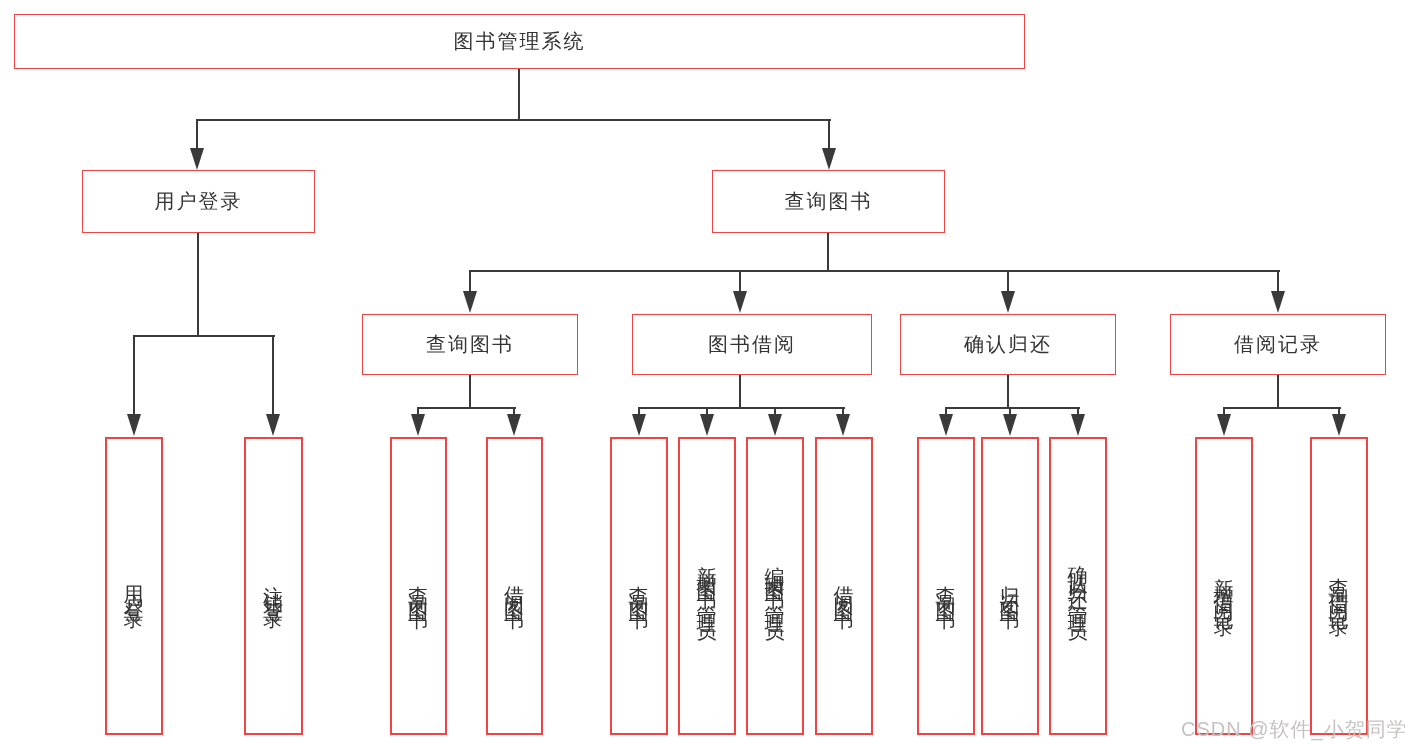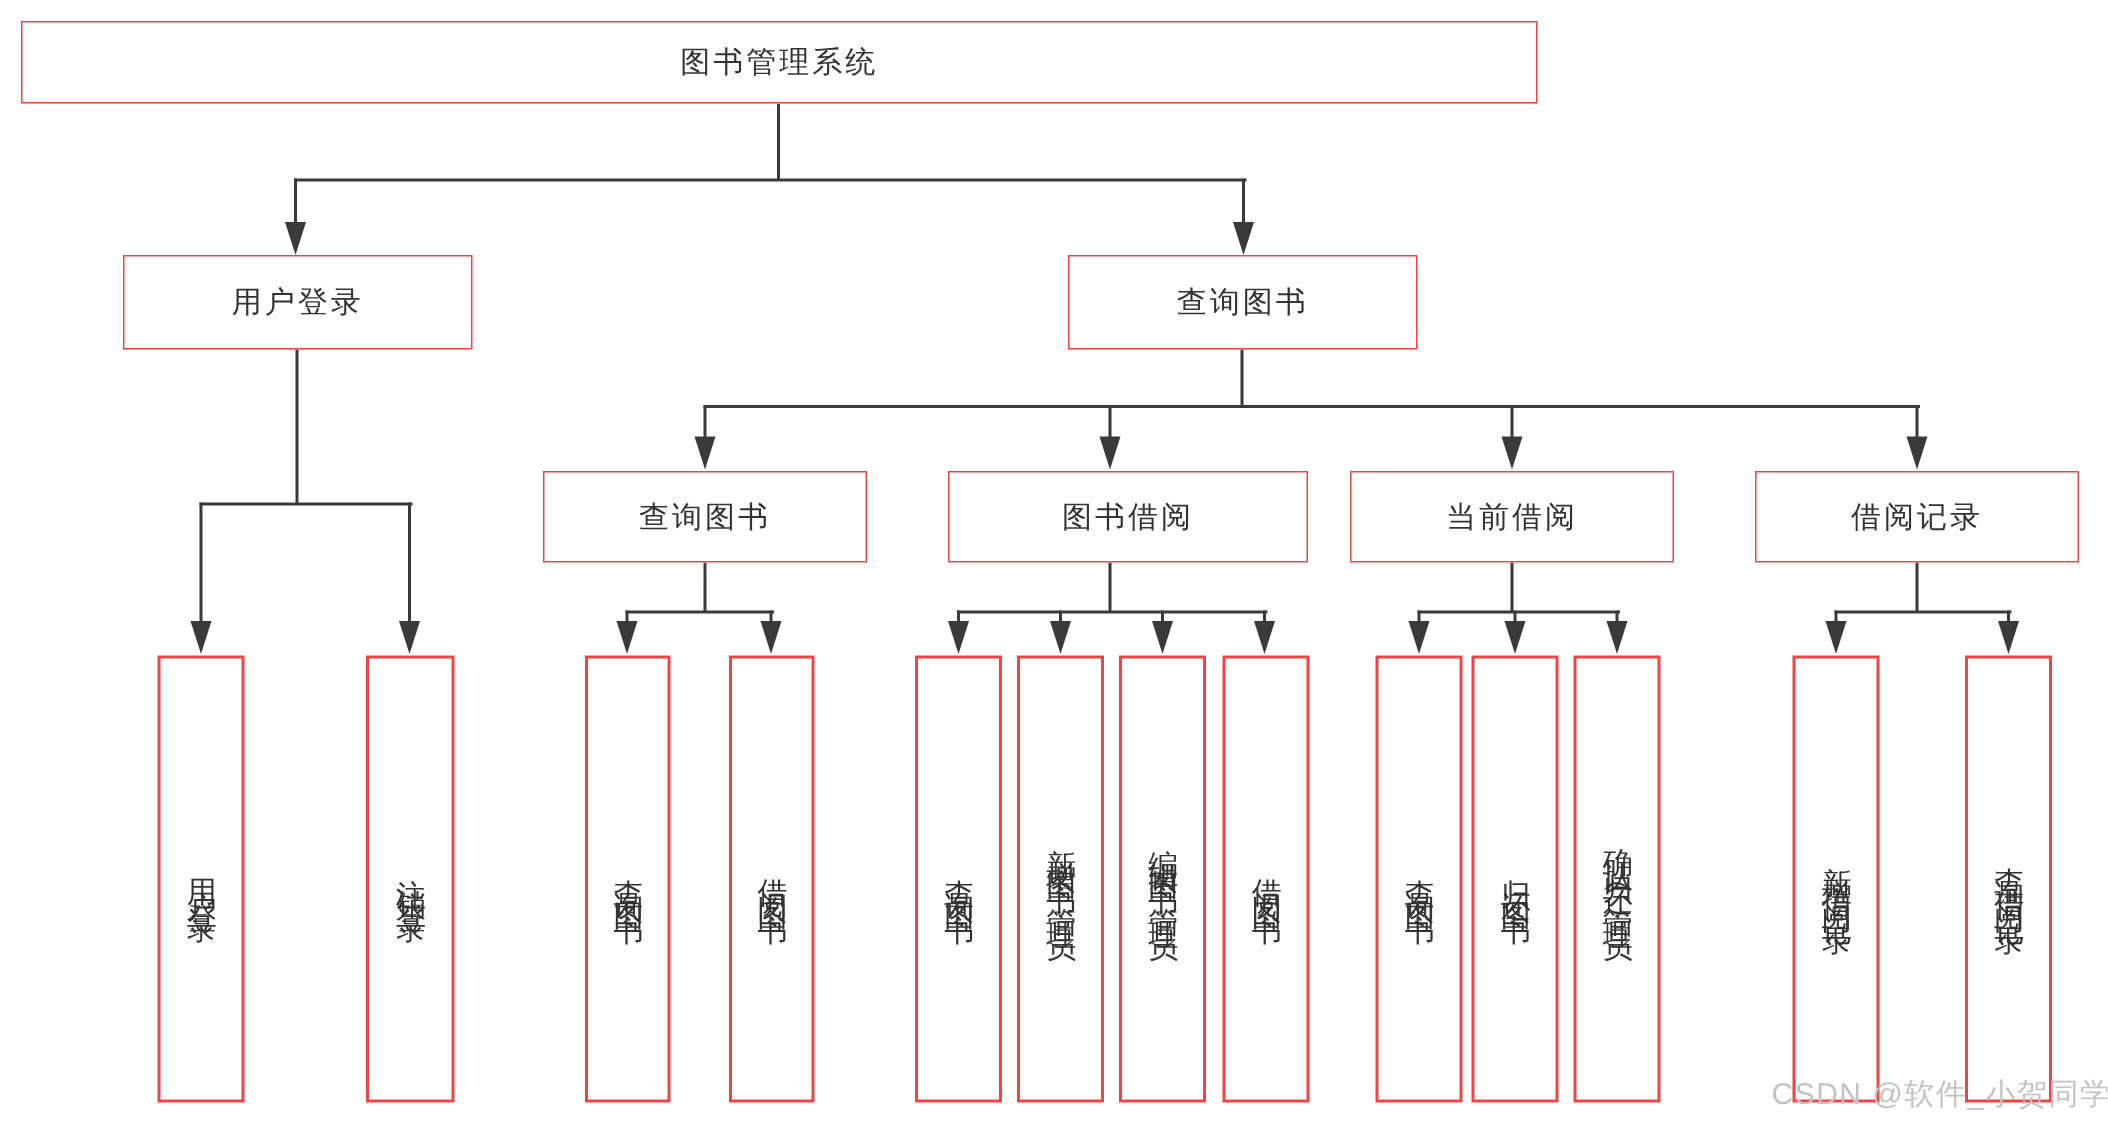--- a/index.html
+++ b/index.html
@@ -104,21 +104,21 @@
   <div class="vline" style="left:1277px;top:270px;width:2px;height:22px"></div>
   <div class="arrow" style="left:1271px;top:291px"></div>
 
   <div class="box" style="left:362px;top:314px;width:216px;height:61px">
     <span>查询图书</span>
   </div>
   <div class="box" style="left:632px;top:314px;width:240px;height:61px">
     <span>图书借阅</span>
   </div>
   <div class="box" style="left:900px;top:314px;width:216px;height:61px">
-    <span>当前借阅</span>
+    <span>确认归还</span>
   </div>
   <div class="box" style="left:1170px;top:314px;width:216px;height:61px">
     <span>借阅记录</span>
   </div>
 
   <div class="vline" style="left:469px;top:375px;width:2px;height:33px"></div>
   <div class="hline" style="left:417px;top:407px;width:99px;height:2px"></div>
   <div class="vline" style="left:417px;top:407px;width:2px;height:9px"></div>
   <div class="arrow" style="left:411px;top:414px"></div>
   <div class="vline" style="left:513px;top:407px;width:2px;height:9px"></div>

